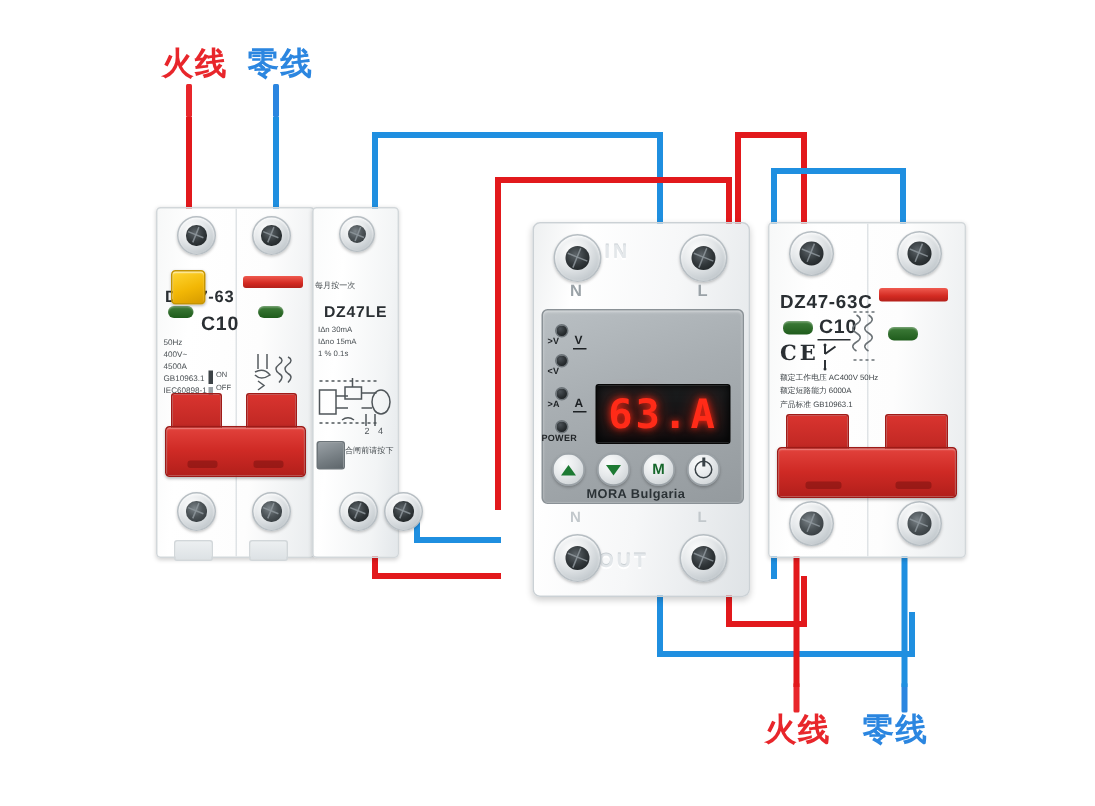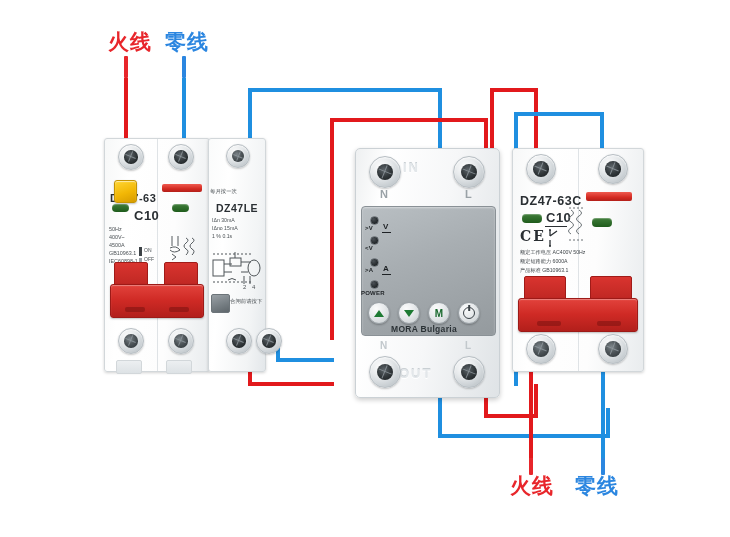--- a/index.html
+++ b/index.html
@@ -321,20 +321,23 @@
     <div class="led" style="left:15px;top:110px;"></div>
     <div class="ledlbl" style="left:10px;top:119px;">&gt;A</div>
     <div class="led" style="left:15px;top:132px;"></div>
     <div class="ledlbl" style="left:6px;top:142px;">POWER</div>
 
     <div class="unitlbl" style="left:28px;top:74px;">V</div>
     <div class="abs" style="left:27px;top:84px;width:9px;height:1px;background:#1d2124;"></div>
     <div class="unitlbl" style="left:28px;top:116px;">A</div>
     <div class="abs" style="left:27px;top:126px;width:9px;height:1px;background:#1d2124;"></div>
 
+    <div class="lcd" style="left:42px;top:108px;width:88px;height:38px;">
+      <span class="seg7" style="font-size:27px;">63.A</span>
+    </div>
 
     <div class="keybtn" style="left:13px;top:154px;">
         <span class="tri up"></span>
       </div>
     <div class="keybtn" style="left:43px;top:154px;">
         <span class="tri dn"></span>
       </div>
     <div class="keybtn" style="left:73px;top:154px;">M</div>
     <div class="keybtn" style="left:103px;top:154px;">
         <span class="pwr-glyph"></span>

